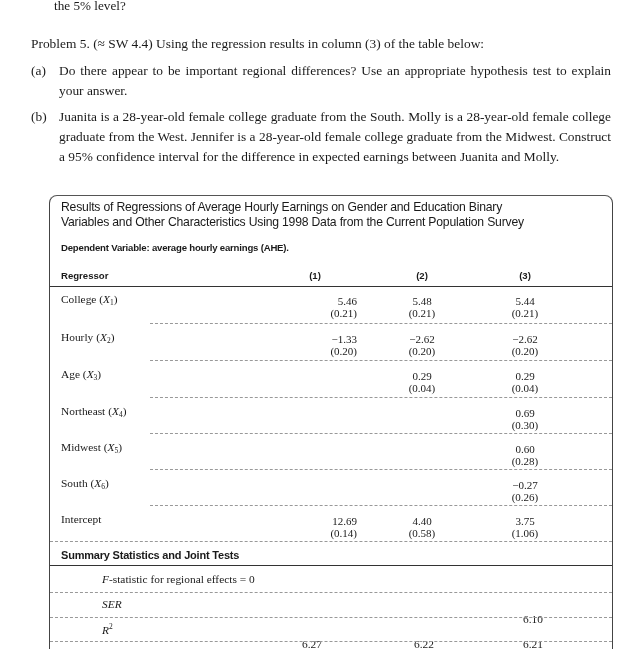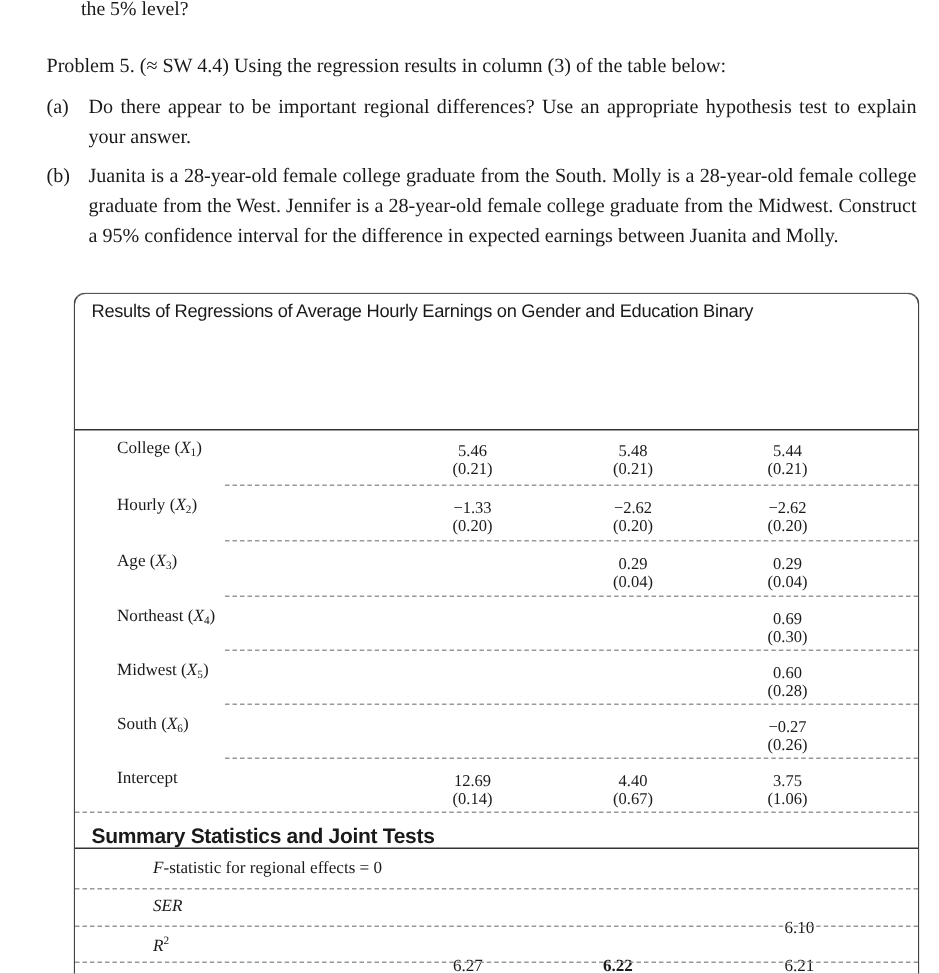--- a/index.html
+++ b/index.html
@@ -25,36 +25,36 @@
   .hdr .c0 { position: absolute; left: 11px; top: 2px; }
   .col1 { position: absolute; left: 240px; width: 50px; text-align: center; }
   .col2 { position: absolute; left: 347px; width: 50px; text-align: center; }
   .col3 { position: absolute; left: 450px; width: 50px; text-align: center; }
   .hdr .col1, .hdr .col2, .hdr .col3 { top: 2px; }
   .rule-thick { position: absolute; left: 0; width: 562px; height: 0; border-top: 1.6px solid #333; }
   .rule-dash { position: absolute; left: 100px; width: 462px; height: 0; border-top: 1px dashed #999; }
   .rule-dash-full { position: absolute; left: 0; width: 562px; height: 0; border-top: 1px dashed #999; }
 
   .row { position: absolute; left: 0; width: 562px; font-family: "Liberation Serif", serif; font-size: 11px; line-height: 12px; }
-  .row .rname { position: absolute; left: 28px; top: 0; font-size: 11.4px; }
+  .row .rname { position: absolute; left: 11px; top: 0; font-size: 11.4px; }
   .row .cell { position: absolute; top: 2px; text-align: center; width: 50px; }
   .row .cell .coef, .row .cell .se { display: block; }
-  .row .c1 { left: 240px; }
+  .row .c1 { left: 257px; text-align: right; }
   .row .c2 { left: 347px; }
   .row .c3 { left: 450px; }
   i.v { font-style: italic; }
   sub { font-size: 7.5px; vertical-align: -2px; }
   sup { font-size: 7.5px; vertical-align: 5px; }
 
-  .sumhdr { position: absolute; left: 11px; top: 353px; font-family: "Liberation Sans", sans-serif; font-size: 14px; font-weight: bold; letter-spacing: -0.2px; }
+  .sumhdr { position: absolute; left: 11px; top: 353px; font-family: "Liberation Sans", sans-serif; font-size: 11px; font-weight: bold; letter-spacing: -0.2px; }
   .srow { position: absolute; left: 0; width: 562px; font-family: "Liberation Serif", serif; font-size: 11.4px; }
   .srow .sname { position: absolute; left: 4px; top: 0; margin-left: 48px; }
   .srow .scell { position: absolute; top: 0; width: 60px; text-align: left; margin-top: 40px; }
   .srow .s1 { left: 252px; }
-  .srow .s2 { left: 352px; font-weight: bold; }
+  .srow .s2 { left: 364px; }
   .srow .s3 { left: 473px; }
 </style>
 </head>
 <body>
 
 <div class="prev">the 5% level?</div>
 
 <div class="problem">
   <b>Problem 5.</b>
   <span>(≈ SW 4.4)</span>
@@ -67,22 +67,30 @@
 </div>
 
 <div class="item item-b">
   <span class="lbl">(b)</span>
   <div class="txt">Juanita is a 28-year-old female college graduate from the South. Molly is a 28-year-old female college graduate from the West.  Jennifer is a 28-year-old female college graduate from the Midwest. Construct a 95% confidence interval for the difference in expected earnings between Juanita and Molly.</div>
 </div>
 
 <div class="tbox">
   <div class="tcaption">
     <div>Results of Regressions of Average Hourly Earnings on Gender and Education Binary</div>
-  </div>
-
+    <div>Variables and Other Characteristics Using 1998 Data from the Current Population Survey</div>
+  </div>
+  <div class="depvar">Dependent Variable: average hourly earnings (AHE).</div>
+
+  <div class="hdr">
+    <span class="c0">Regressor</span>
+    <span class="col1">(1)</span>
+    <span class="col2">(2)</span>
+    <span class="col3">(3)</span>
+  </div>
   <div class="rule-thick" style="top:90px;"></div>
 
   <div class="row" style="top:97px;">
     <span class="rname"><span>College</span> (<i class="v">X</i><sub>1</sub>)</span>
     <span class="cell c1">
         <span class="coef">5.46</span>
         <span class="se">(0.21)</span>
       </span>
     <span class="cell c2">
         <span class="coef">5.48</span>
@@ -181,21 +189,21 @@
   <div class="rule-dash" style="top:309px;"></div>
 
   <div class="row" style="top:317px;">
     <span class="rname">Intercept</span>
     <span class="cell c1">
         <span class="coef">12.69</span>
         <span class="se">(0.14)</span>
       </span>
     <span class="cell c2">
         <span class="coef">4.40</span>
-        <span class="se">(0.67)</span>
+        <span class="se">(0.58)</span>
       </span>
     <span class="cell c3">
         <span class="coef">3.75</span>
         <span class="se">(1.06)</span>
       </span>
   </div>
   <div class="rule-dash-full" style="top:345px;"></div>
 
   <div class="sumhdr">Summary Statistics and Joint Tests</div>
   <div class="rule-thick" style="top:369px;"></div>

